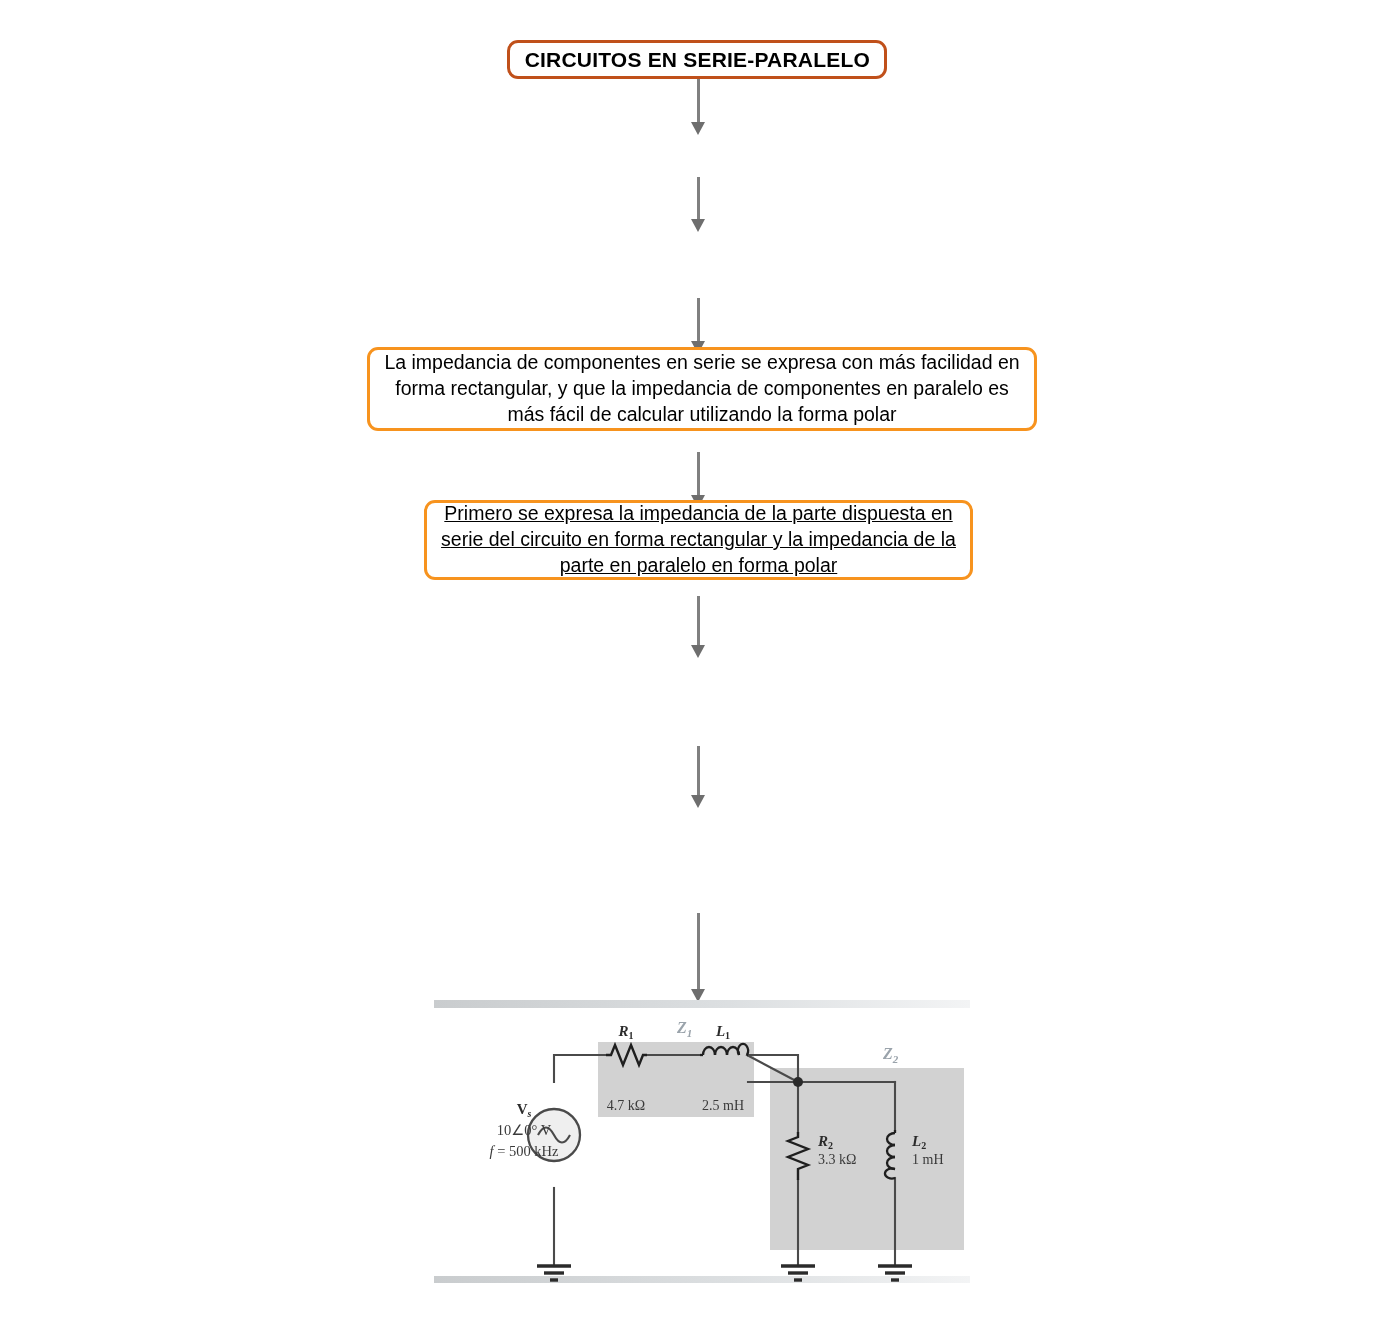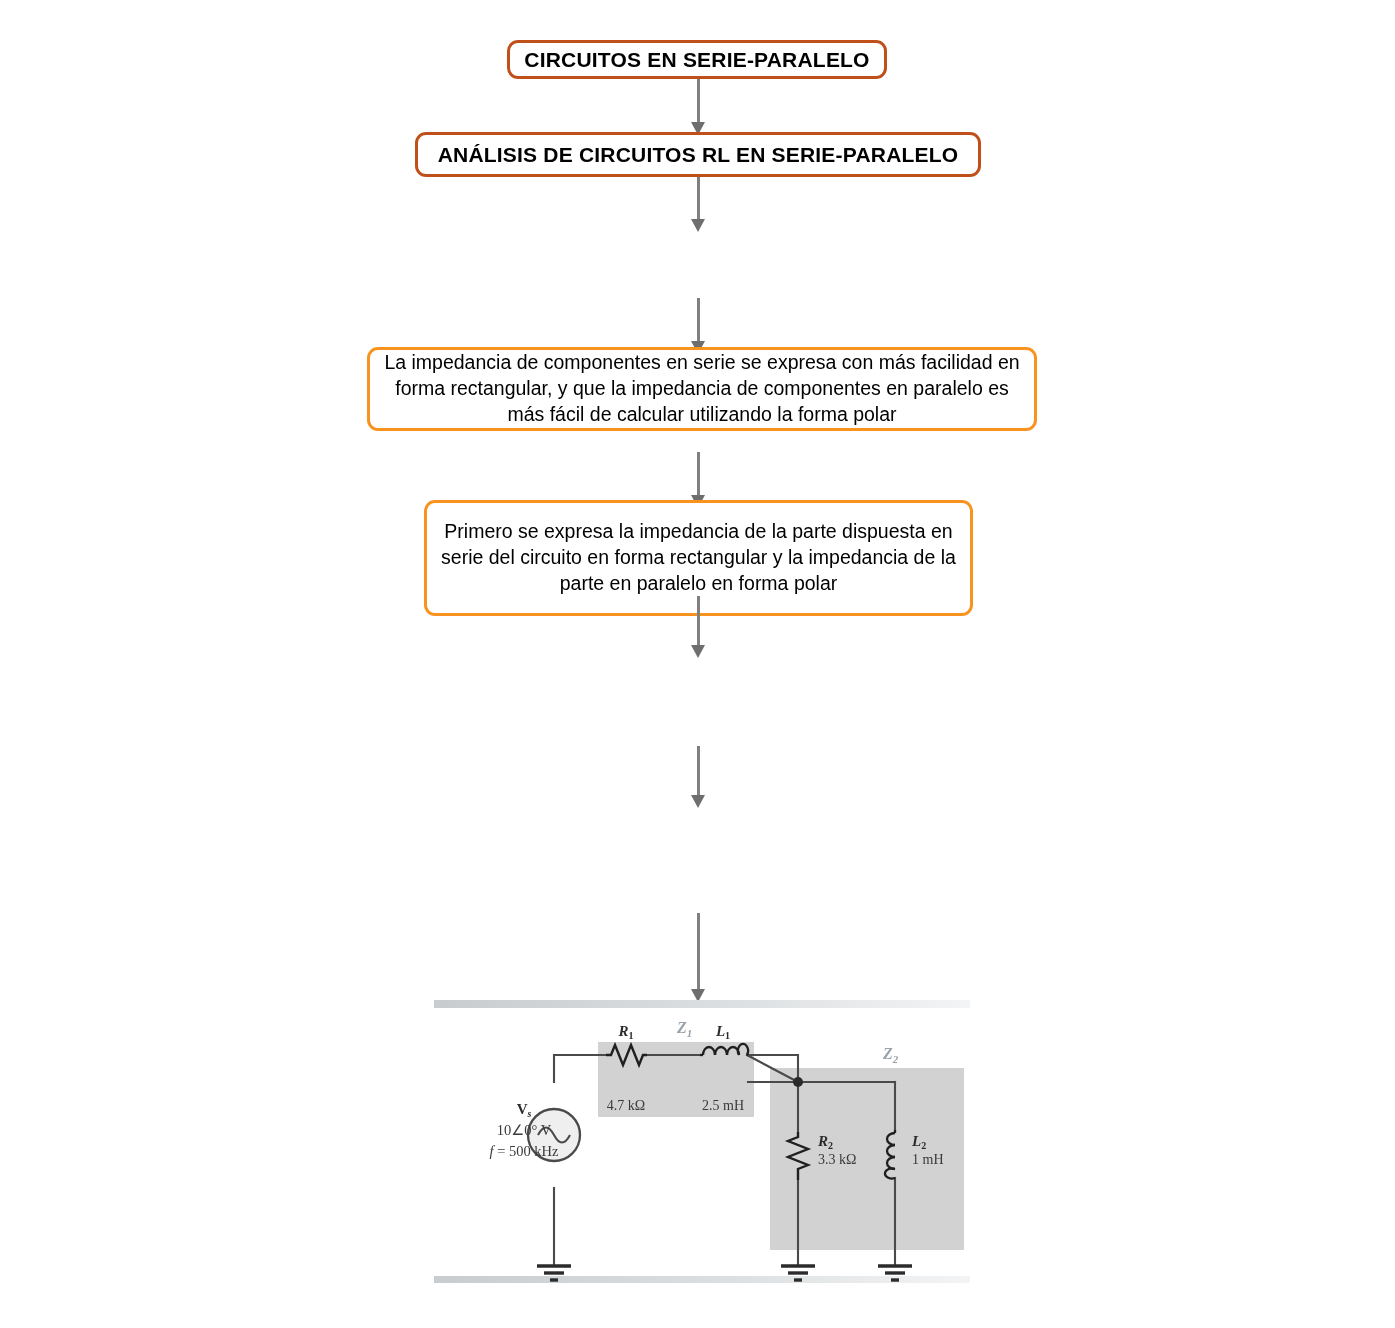--- a/index.html
+++ b/index.html
@@ -23,21 +23,21 @@
   }
 
   
   .node {
     position: absolute;
     box-sizing: border-box;
     background: #ffffff;
     border-radius: 11px;
     display: flex;
     align-items: center;
-    justify-content: center;
+    justify-content: flex-end;
     text-align: center;
     color: #000000;
     line-height: 1.33;
   }
   .node-title {
     border: 3px solid #c0501a;
     font-weight: bold;
     font-size: 21px;
     letter-spacing: 0.2px;
   }
@@ -89,23 +89,20 @@
 
   <div class="node node-title" style="left:507px; top:40px; width:380px; height:39px;">
     <span class="inner">CIRCUITOS EN SERIE-PARALELO</span>
   </div>
 
   <div class="conn" style="left:698px; top:79px;">
     <div class="stem" style="height:43px;"></div>
     <div class="head" style="top:43px;"></div>
   </div>
 
-  <div class="node node-title" style="left:415px; top:132px; width:566px; height:45px;">
-    <span class="inner">ANÁLISIS DE CIRCUITOS RL EN SERIE-PARALELO</span>
-  </div>
 
   <div class="conn" style="left:698px; top:177px;">
     <div class="stem" style="height:42px;"></div>
     <div class="head" style="top:42px;"></div>
   </div>
 
 
   <div class="conn" style="left:698px; top:298px;">
     <div class="stem" style="height:43px;"></div>
     <div class="head" style="top:43px;"></div>
@@ -113,21 +110,21 @@
 
   <div class="node node-body" style="left:367px; top:347px; width:670px; height:84px;">
     <span class="inner">La impedancia de componentes en serie se expresa con más facilidad en forma rectangular, y que la impedancia de componentes en paralelo es más fácil de calcular utilizando la forma polar</span>
   </div>
 
   <div class="conn" style="left:698px; top:452px;">
     <div class="stem" style="height:43px;"></div>
     <div class="head" style="top:43px;"></div>
   </div>
 
-  <div class="node node-body" style="left:424px; top:500px; width:549px; height:116px;">
+  <div class="node node-body" style="left:424px; top:500px; width:549px; height:80px;text-decoration:underline;">
     <span class="inner">Primero se expresa la impedancia de la parte dispuesta en serie del circuito en forma rectangular y la impedancia de la parte en paralelo en forma polar</span>
   </div>
 
   <div class="conn" style="left:698px; top:596px;">
     <div class="stem" style="height:49px;"></div>
     <div class="head" style="top:49px;"></div>
   </div>
 
 
   <div class="conn" style="left:698px; top:746px;">

